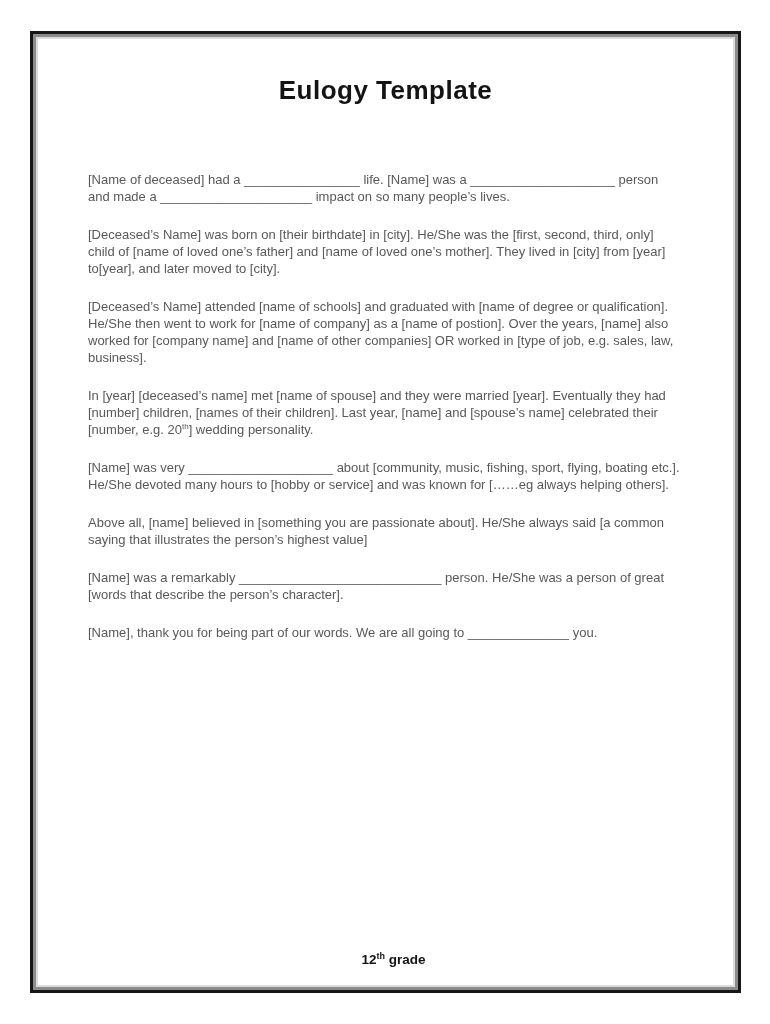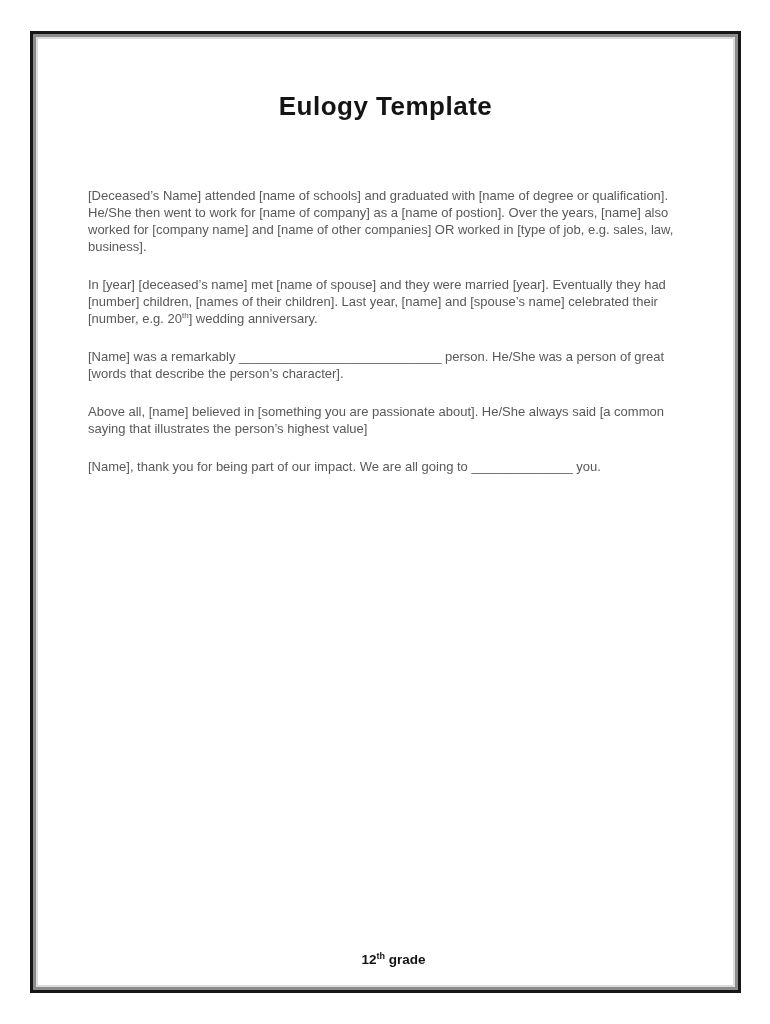--- a/index.html
+++ b/index.html
@@ -26,21 +26,21 @@
   }
   .page-frame-inner {
     position: absolute;
     inset: 0;
     border: 3px solid #8c8c8c;
     box-shadow: inset 0 0 0 2px #dcdcdc;
   }
   .content {
     position: absolute;
     inset: 0;
-    padding: 16px 52px;
+    padding: 0 52px;
   }
   .doc-title {
     margin: 38px 0 66px 0;
     text-align: center;
     font-size: 26px;
     line-height: 30px;
     font-weight: bold;
     color: #141414;
     letter-spacing: 0.5px;
   }
@@ -71,32 +71,35 @@
 </style>
 </head>
 <body>
 
 <div class="page-frame">
   <div class="page-frame-inner">
     <div class="content">
 
       <h1 class="doc-title">Eulogy Template</h1>
 
+      <p class="body-par">[Name of deceased] had a ________________ life. [Name] was a ____________________ person and made a _____________________ impact on so many people’s lives.</p>
 
+      <p class="body-par">[Deceased’s Name] was born on [their birthdate] in [city]. He/She was the [first, second, third, only] child of [name of loved one’s father] and [name of loved one’s mother]. They lived in [city] from [year] to[year], and later moved to [city].</p>
 
       <p class="body-par">[Deceased’s Name] attended [name of schools] and graduated with [name of degree or qualification]. He/She then went to work for [name of company] as a [name of postion]. Over the years, [name] also worked for [company name] and [name of other companies] OR worked in [type of job, e.g. sales, law, business].</p>
 
-      <p class="body-par"><span>In [year] [deceased’s name] met [name of spouse] and they were married [year]. Eventually they had [number] children, [names of their children]. Last year, [name] and [spouse’s name] celebrated their [number, e.g. 20</span><span class="sup">th</span><span>] wedding anniversary.</span></p>
+      <p class="body-par"><span>In [year] [deceased’s name] met [name of spouse] and they were married [year]. Eventually they had [number] children, [names of their children]. Last year, [name] and [spouse’s name] celebrated their [number, e.g. 20</span><span class="sup">th</span><span>] wedding personality.</span></p>
+
+      <p class="body-par">[Name] was very ____________________ about [community, music, fishing, sport, flying, boating etc.]. He/She devoted many hours to [hobby or service] and was known for [……eg always helping others].</p>
 
 
 
+      <p class="body-par">Above all, [name] believed in [something you are passionate about]. He/She always said [a common saying that illustrates the person’s highest value]</p>
 
       <p class="body-par">[Name] was a remarkably ____________________________ person. He/She was a person of great [words that describe the person’s character].</p>
 
-      <p class="body-par">Above all, [name] believed in [something you are passionate about]. He/She always said [a common saying that illustrates the person’s highest value]</p>
-
-      <p class="body-par">[Name], thank you for being part of our impact. We are all going to ______________ you.</p>
+      <p class="body-par">[Name], thank you for being part of our words. We are all going to ______________ you.</p>
 
       <div class="footer"><span>12</span><span class="sup">th</span><span> grade</span></div>
 
     </div>
   </div>
 </div>
 
 </body></html>

